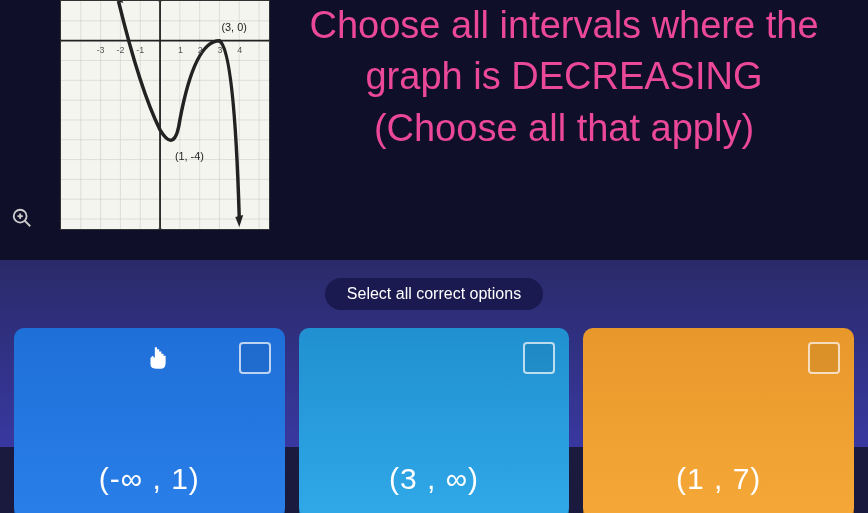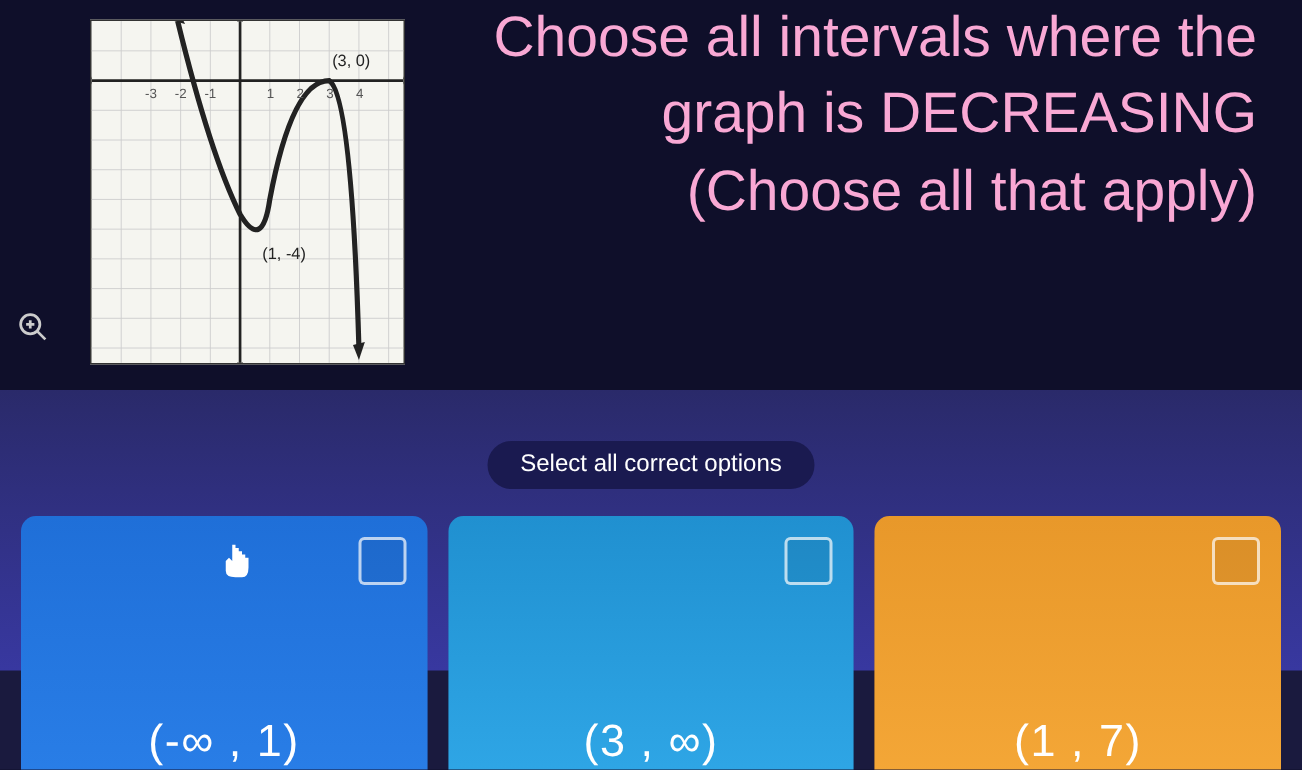--- a/index.html
+++ b/index.html
@@ -11,21 +11,21 @@
     overflow: hidden;
     position: relative;
   }
   .top-section {
     display: flex;
     height: 260px;
     background: #0f0f2a;
   }
   .graph-container {
     width: 280px;
-    padding: 13px 10px;
+    padding: 0 10px;
     display: flex;
     align-items: flex-start;
     justify-content: flex-end;
     position: relative;
   }
   .zoom-icon {
     position: absolute;
     bottom: 30px;
     left: 10px;
     width: 24px;
@@ -36,34 +36,34 @@
     color: #ccc;
   }
   .graph-svg {
     width: 210px;
     height: 230px;
     background: #f5f5f0;
     border: 1px solid #333;
   }
   .question-text {
     flex: 1;
-    color: #f9a8d4;
+    color: #ec4899;
     font-size: 38px;
     font-weight: 400;
-    text-align: right;
+    text-align: center;
     padding: 0 30px 10px 10px;
     line-height: 1.35;
     display: flex;
     align-items: flex-start;
     justify-content: center;
   }
   .bottom-section {
     background: linear-gradient(180deg, #2a2a6a 0%, #3838a0 100%);
     height: 187px;
-    padding-top: 34px;
+    padding-top: 18px;
     position: relative;
   }
   .instruction-pill {
     background: #1a1a50;
     color: #fff;
     font-size: 16px;
     padding: 7px 22px;
     border-radius: 20px;
     display: block;
     width: fit-content;

